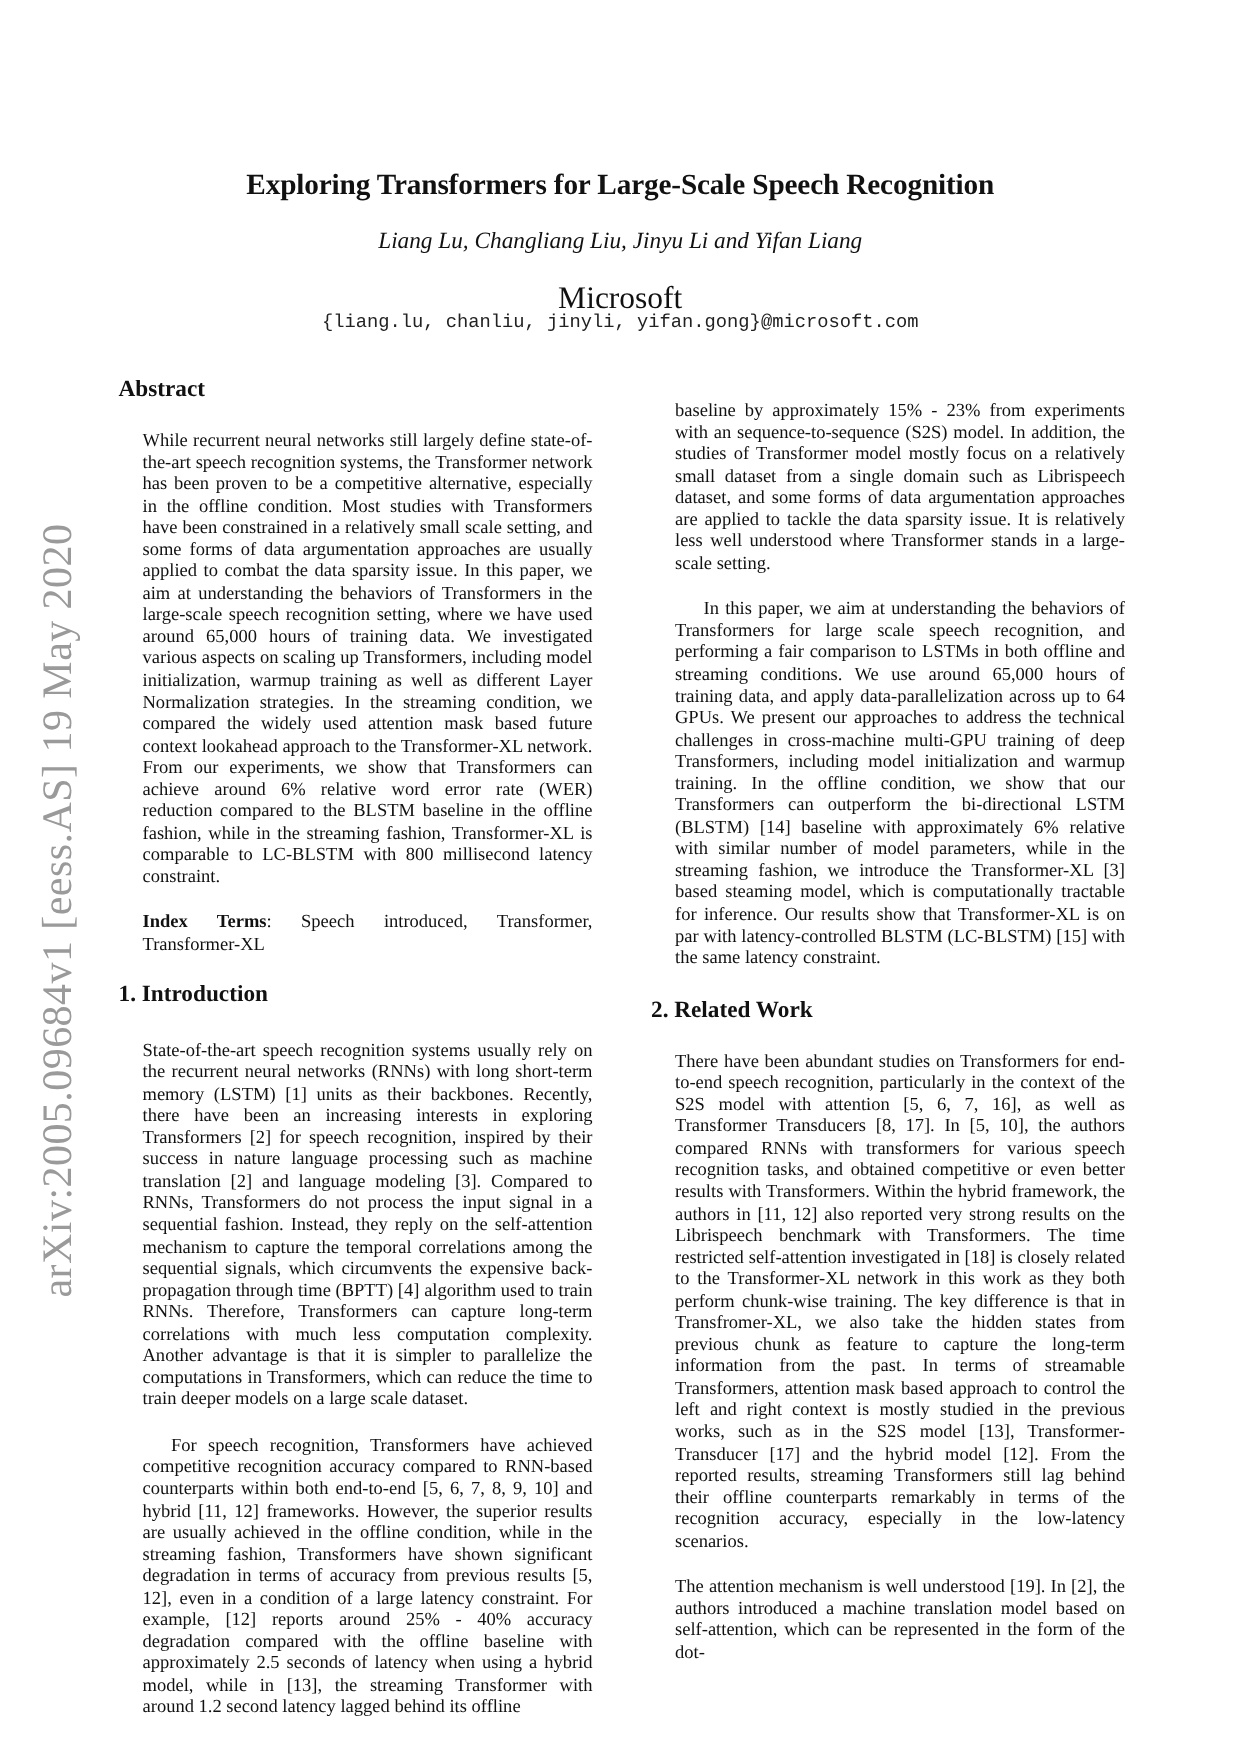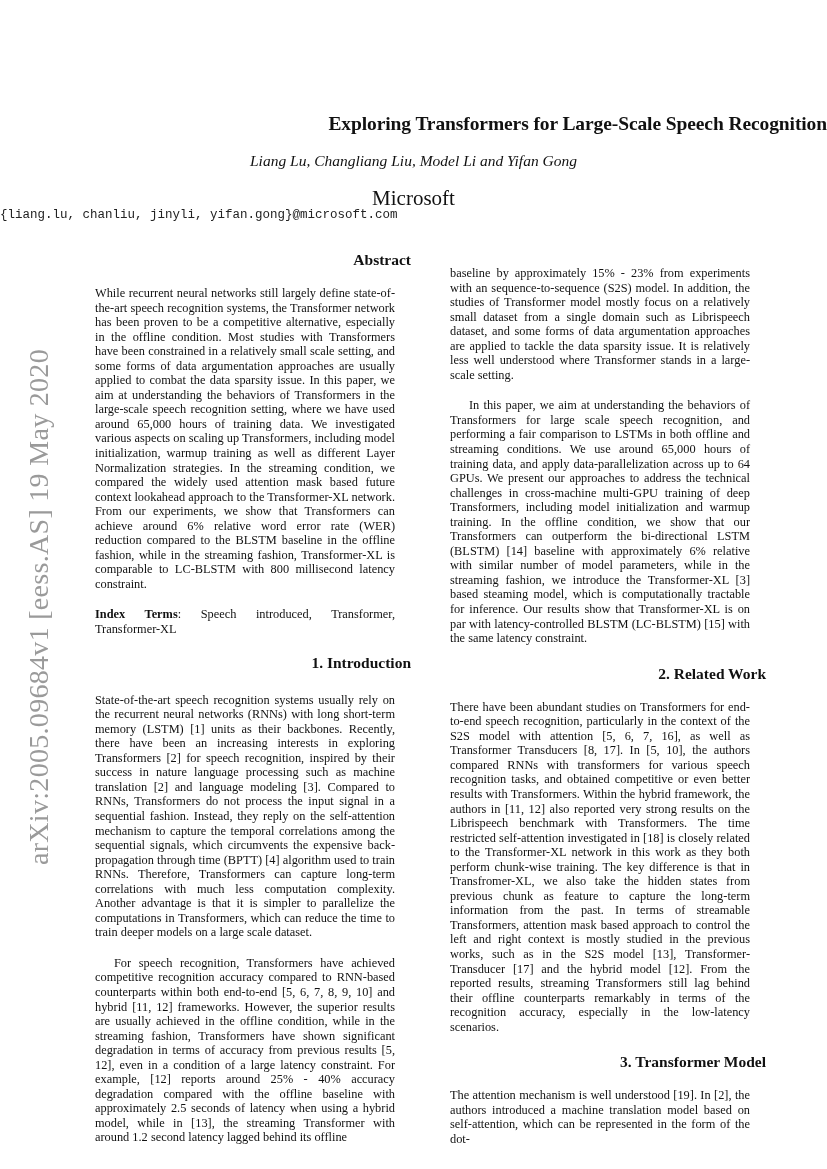--- a/index.html
+++ b/index.html
@@ -1,52 +1,51 @@
 <!DOCTYPE html>
 <html><head>
   <meta charset="utf-8">
   <style>
     html, body { margin: 0; padding: 0; background: #ffffff; }
     body { width: 827px; height: 1169px; position: relative; overflow: hidden; color: #111; font-family: "Liberation Serif", "DejaVu Serif", serif; }
-    .title { position: absolute; top: 113px; left: 0; width: 827px; text-align: right; font-weight: bold; font-size: 19.5px; letter-spacing: -0.1px; }
+    .title { position: absolute; top: 113px; left: 0; width: 827px; text-align: center; font-weight: bold; font-size: 19.5px; letter-spacing: -0.1px; }
     .authors { position: absolute; top: 152px; left: 0; width: 827px; text-align: center; font-style: italic; font-size: 15.5px; }
     .affil { position: absolute; top: 186px; left: 0; width: 827px; text-align: center; font-size: 21px; }
-    .email { position: absolute; top: 208px; left: 0; width: 827px; font-family: "Liberation Mono", "DejaVu Sans Mono", monospace; font-size: 12.5px; color: #222; }
+    .email { position: absolute; top: 208px; left: 0; width: 827px; text-align: center; font-family: "Liberation Mono", "DejaVu Sans Mono", monospace; font-size: 12.5px; color: #222; }
     .col { position: absolute; width: 332px; font-size: 12.35px; line-height: 14.55px; text-align: justify; hyphens: manual; }
     .col-left { left: 79px; top: 250px; }
     .col-right { left: 434px; top: 250px; }
-    .sec-h { font-weight: bold; font-size: 15.5px; text-align: right; margin: 0; line-height: 20px; }
+    .sec-h { font-weight: bold; font-size: 15.5px; text-align: left; margin: 0; line-height: 20px; }
     .subsec-h { font-weight: bold; font-size: 12.35px; margin: 0; line-height: 16px; }
     p { margin: 16px; }
     .indent { text-indent: 19px; }
     .kw { font-weight: bold; }
     .arxiv-stamp { position: absolute; left: 23px; top: 865px; transform-origin: 0 0; transform: rotate(-90deg); font-size: 28px; color: #9a9a9a; white-space: nowrap; letter-spacing: 0.3px; }
   </style>
 </head>
 <body>
 
 <div class="arxiv-stamp">arXiv:2005.09684v1  [eess.AS]  19 May 2020</div>
 
 <div class="title">Exploring Transformers for Large-Scale Speech Recognition</div>
-<div class="authors">Liang Lu, Changliang Liu, Model Li and Yifan Gong</div>
+<div class="authors">Liang Lu, Changliang Liu, Jinyu Li and Yifan Liang</div>
 <div class="affil">Microsoft</div>
 <div class="email">{liang.lu, chanliu, jinyli, yifan.gong}@microsoft.com</div>
 
 <div class="col col-left">
   <h2 class="sec-h" style="margin-bottom:7px;">Abstract</h2>
   <p>While recurrent neural networks still largely define state-of-the-art speech recognition systems, the Transformer network has been proven to be a competitive alternative, especially in the offline condition. Most studies with Transformers have been constrained in a relatively small scale setting, and some forms of data argumentation approaches are usually applied to combat the data sparsity issue. In this paper, we aim at understanding the behaviors of Transformers in the large-scale speech recognition setting, where we have used around 65,000 hours of training data. We investigated various aspects on scaling up Transformers, including model initialization, warmup training as well as different Layer Normalization strategies. In the streaming condition, we compared the widely used attention mask based future context lookahead approach to the Transformer-XL network. From our experiments, we show that Transformers can achieve around 6% relative word error rate (WER) reduction compared to the BLSTM baseline in the offline fashion, while in the streaming fashion, Transformer-XL is comparable to LC-BLSTM with 800 millisecond latency constraint.</p>
   <p><span class="kw">Index Terms</span><span>: Speech introduced, Transformer, Transformer-XL</span></p>
 
   <h2 class="sec-h" style="margin-top:16px;margin-bottom:20px;font-family:Liberation Serif, serif;">1.  Introduction</h2>
   <p>State-of-the-art speech recognition systems usually rely on the recurrent neural networks (RNNs) with long short-term memory (LSTM) [1] units as their backbones. Recently, there have been an increasing interests in exploring Transformers [2] for speech recognition, inspired by their success in nature language processing such as machine translation [2] and language modeling [3]. Compared to RNNs, Transformers do not process the input signal in a sequential fashion. Instead, they reply on the self-attention mechanism to capture the temporal correlations among the sequential signals, which circumvents the expensive back-propagation through time (BPTT) [4] algorithm used to train RNNs. Therefore, Transformers can capture long-term correlations with much less computation complexity. Another advantage is that it is simpler to parallelize the computations in Transformers, which can reduce the time to train deeper models on a large scale dataset.</p>
   <p class="indent">For speech recognition, Transformers have achieved competitive recognition accuracy compared to RNN-based counterparts within both end-to-end [5, 6, 7, 8, 9, 10] and hybrid [11, 12] frameworks. However, the superior results are usually achieved in the offline condition, while in the streaming fashion, Transformers have shown significant degradation in terms of accuracy from previous results [5, 12], even in a condition of a large latency constraint. For example, [12] reports around 25% - 40% accuracy degradation compared with the offline baseline with approximately 2.5 seconds of latency when using a hybrid model, while in [13], the streaming Transformer with around 1.2 second latency lagged behind its offline</p>
 </div>
 
 <div class="col col-right">
   <p>baseline by approximately 15% - 23% from experiments with an sequence-to-sequence (S2S) model. In addition, the studies of Transformer model mostly focus on a relatively small dataset from a single domain such as Librispeech dataset, and some forms of data argumentation approaches are applied to tackle the data sparsity issue. It is relatively less well understood where Transformer stands in a large-scale setting.</p>
   <p class="indent">In this paper, we aim at understanding the behaviors of Transformers for large scale speech recognition, and performing a fair comparison to LSTMs in both offline and streaming conditions. We use around 65,000 hours of training data, and apply data-parallelization across up to 64 GPUs. We present our approaches to address the technical challenges in cross-machine multi-GPU training of deep Transformers, including model initialization and warmup training. In the offline condition, we show that our Transformers can outperform the bi-directional LSTM (BLSTM) [14] baseline with approximately 6% relative with similar number of model parameters, while in the streaming fashion, we introduce the Transformer-XL [3] based steaming model, which is computationally tractable for inference. Our results show that Transformer-XL is on par with latency-controlled BLSTM (LC-BLSTM) [15] with the same latency constraint.</p>
 
   <h2 class="sec-h" style="margin-top:18px;margin-bottom:9px;">2.  Related Work</h2>
   <p>There have been abundant studies on Transformers for end-to-end speech recognition, particularly in the context of the S2S model with attention [5, 6, 7, 16], as well as Transformer Transducers [8, 17]. In [5, 10], the authors compared RNNs with transformers for various speech recognition tasks, and obtained competitive or even better results with Transformers. Within the hybrid framework, the authors in [11, 12] also reported very strong results on the Librispeech benchmark with Transformers. The time restricted self-attention investigated in [18] is closely related to the Transformer-XL network in this work as they both perform chunk-wise training. The key difference is that in Transfromer-XL, we also take the hidden states from previous chunk as feature to capture the long-term information from the past. In terms of streamable Transformers, attention mask based approach to control the left and right context is mostly studied in the previous works, such as in the S2S model [13], Transformer-Transducer [17] and the hybrid model [12]. From the reported results, streaming Transformers still lag behind their offline counterparts remarkably in terms of the recognition accuracy, especially in the low-latency scenarios.</p>
 
-  <h2 class="sec-h" style="margin-top:18px;margin-bottom:3px;">3.  Transformer Model</h2>
   <p>The attention mechanism is well understood [19]. In [2], the authors introduced a machine translation model based on self-attention, which can be represented in the form of the dot-</p>
 </div>
 
 </body></html>

